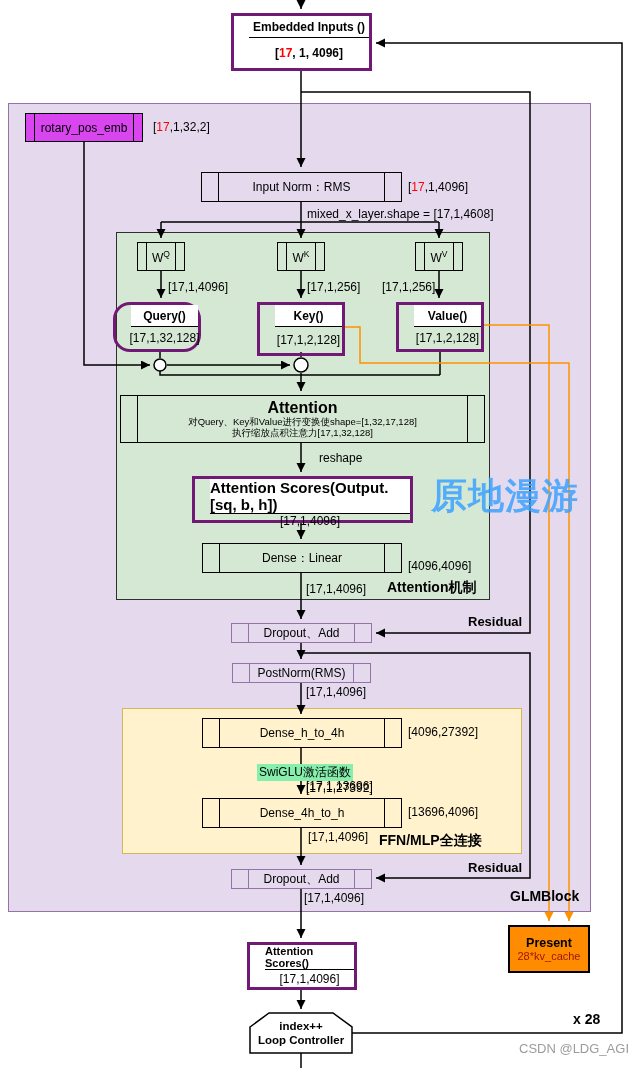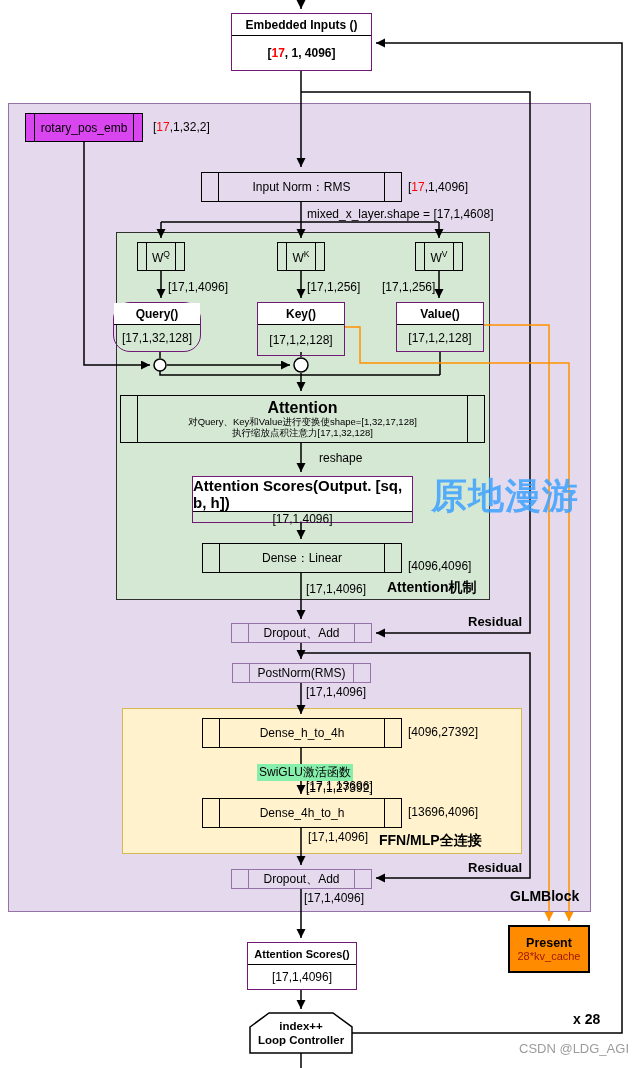--- a/index.html
+++ b/index.html
@@ -14,21 +14,21 @@
   #wires{position:absolute;left:0;top:0;z-index:3;}
   .node{position:absolute;box-sizing:border-box;z-index:4;}
   
   .pbox{--bc:#000;border:1px solid var(--bc);display:flex;align-items:center;justify-content:center;background:transparent;}
   .pbox::before,.pbox::after{content:"";position:absolute;top:0;bottom:0;width:0;border-left:1px solid var(--bc);}
   .pbox::before{left:16px;}  .pbox::after{right:16px;}
   .pbox.sm::before{left:8px;} .pbox.sm::after{right:8px;}
   .pbox.white{background:#d946ef;}
   .pbox.purple{--bc:#9673a6;background:#e5daed;}
   
-  .trbox{border:1px solid #701a75;display:flex;flex-direction:column;}
+  .trbox{border:3px solid #701a75;display:flex;flex-direction:column;padding-left:15px;}
   .trbox .hd{flex:0 0 21px;display:flex;align-items:center;justify-content:center;font-weight:bold;background:#fff;border-bottom:1px solid #000;}
   .trbox .bd{flex:1;display:flex;align-items:center;justify-content:center;font-weight:bold;}
   .trbox.white{background:#fff;}
   .lbl{position:absolute;white-space:nowrap;z-index:4;}
   .b{font-weight:bold;}
   .red{color:#ff0000;}
   .big{font-size:14px;font-weight:bold;}
   
   #attention-box{flex-direction:column;line-height:1.15;}
   #attention-box .t1{font-weight:bold;font-size:16px;}

